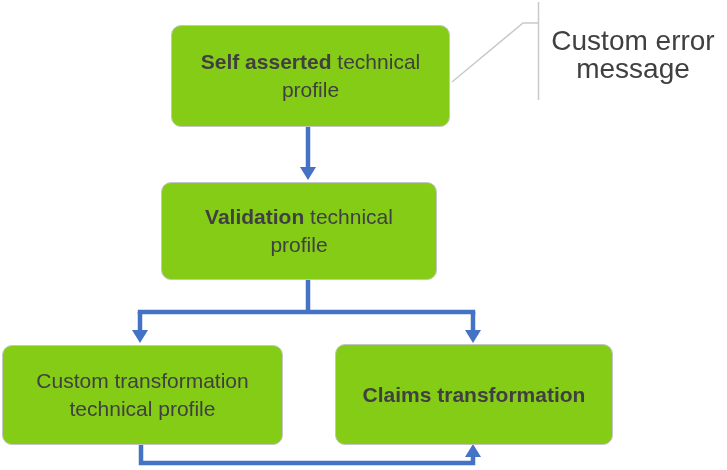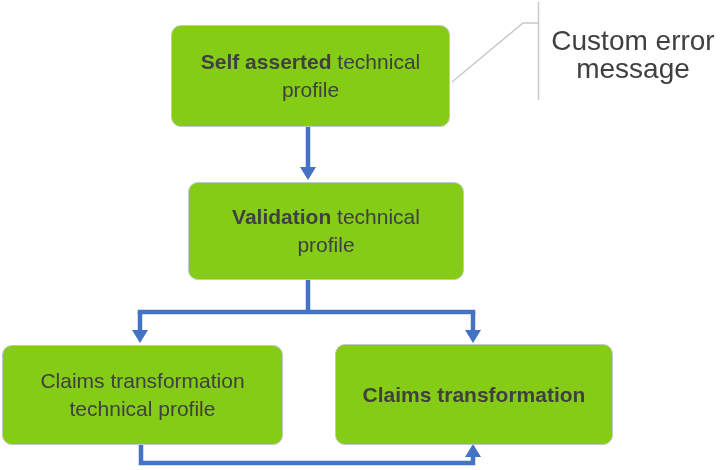--- a/index.html
+++ b/index.html
@@ -27,21 +27,21 @@
     display: flex;
     align-items: center;
     justify-content: center;
     text-align: center;
     font-size: 21px;
     line-height: 28px;
     padding: 6px 14px;
   }
   .node .b { font-weight: bold; }
   #box-self-asserted        { left: 171px; top: 25px;  width: 279px; height: 102px; }
-  #box-validation           { left: 188px; top: 182px; width: 276px; height: 98px;  }
+  #box-validation           { left: 161px; top: 182px; width: 276px; height: 98px;  }
   #box-claims-tp            { left: 2px;   top: 345px; width: 281px; height: 100px; }
   #box-claims-transform     { left: 335px; top: 344px; width: 278px; height: 101px; }
   .callout-text {
     position: absolute;
     left: 548px; top: 27px;
     width: 170px;
     text-align: center;
     font-size: 28px;
     line-height: 28px;
     color: #404040;
@@ -73,21 +73,21 @@
 
   <div class="node" id="box-self-asserted">
     <div><span class="b">Self asserted</span><span> technical profile</span></div>
   </div>
 
   <div class="node" id="box-validation">
     <div><span class="b">Validation</span><span> technical profile</span></div>
   </div>
 
   <div class="node" id="box-claims-tp">
-    <div><span>Claims transformation technical profile</span></div>
+    <div><span>Custom transformation technical profile</span></div>
   </div>
 
   <div class="node" id="box-claims-transform">
     <div><span class="b">Claims transformation</span></div>
   </div>
 
   <div class="callout-text">Custom error message</div>
 
 </div>
 

